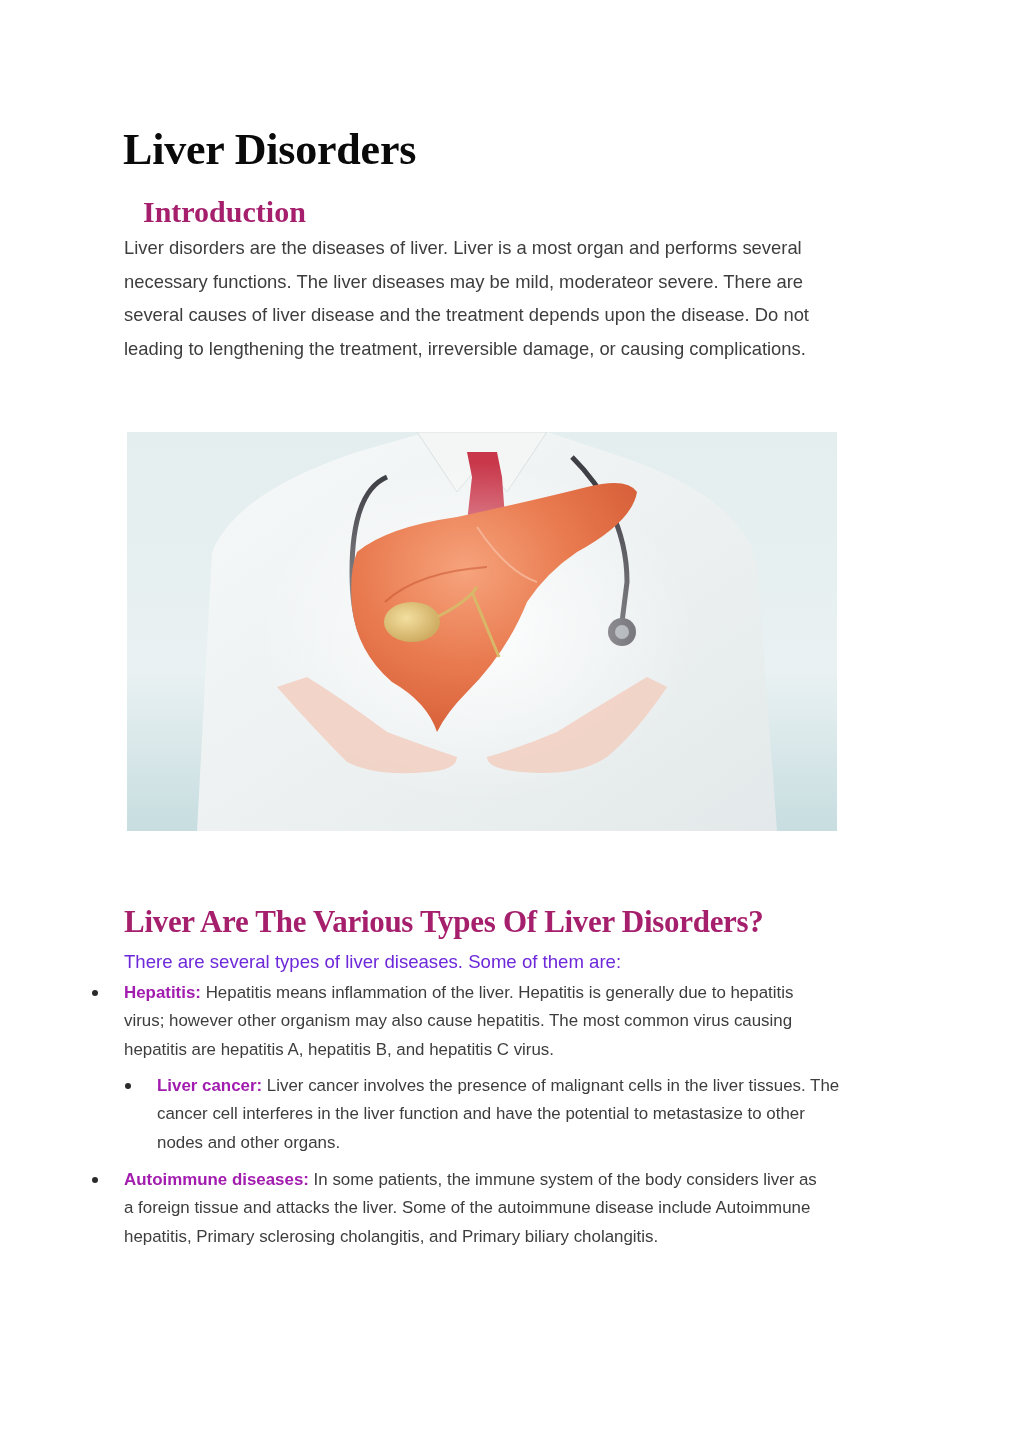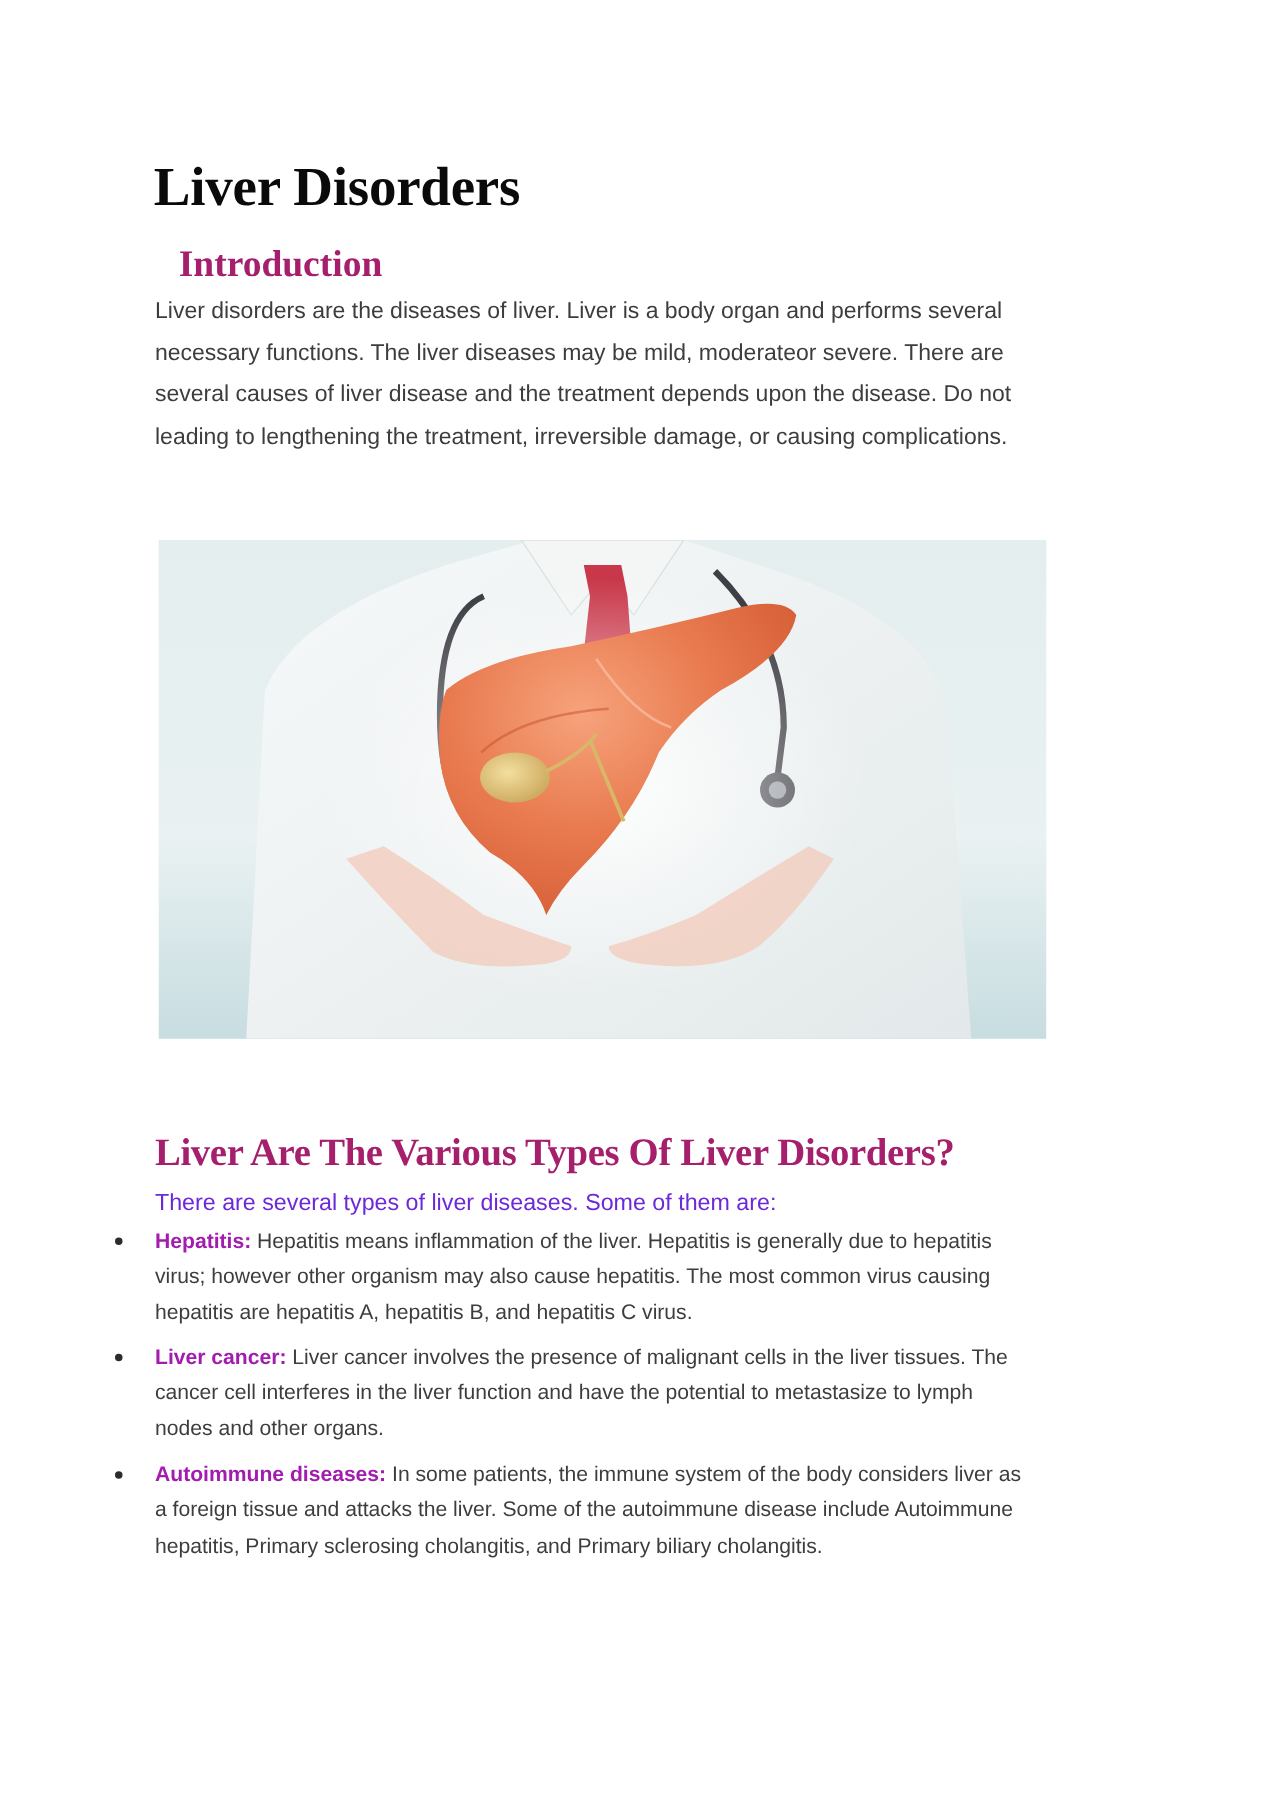--- a/index.html
+++ b/index.html
@@ -121,21 +121,21 @@
 </head>
 <body>
 
 <div class="page">
 
   <h1 class="doc-title">Liver Disorders</h1>
 
   <h2 class="section-heading intro-heading">Introduction</h2>
 
   <p class="intro-paragraph">
-    <span class="line">Liver disorders are the diseases of liver. Liver is a body organ and performs several</span>
+    <span class="line">Liver disorders are the diseases of liver. Liver is a most organ and performs several</span>
     <span class="line">necessary functions. The liver diseases may be mild, moderateor severe. There are</span>
     <span class="line">several causes of liver disease and the treatment depends upon the disease. Do not</span>
     <span class="line">leading to lengthening the treatment, irreversible damage, or causing complications.</span>
   </p>
 
   <div class="hero-figure" title="Doctor presenting an illustrated liver">
     <svg width="710" height="399" viewBox="0 0 710 399" xmlns="http://www.w3.org/2000/svg">
       <defs>
         <linearGradient id="bg" x1="0" y1="0" x2="0" y2="1">
           <stop offset="0" stop-color="#e4eeef"></stop>
@@ -191,24 +191,24 @@
 
   <p class="types-intro">There are several types of liver diseases. Some of them are:</p>
 
   <ul class="types-list">
     <li class="types-item" style="top:979px;">
       <span class="bullet"></span>
       <span class="line tight"><span class="term">Hepatitis:</span><span> Hepatitis means inflammation of the liver. Hepatitis is generally due to hepatitis</span></span>
       <span class="line tight">virus; however other organism may also cause hepatitis. The most common virus causing</span>
       <span class="line">hepatitis are hepatitis A, hepatitis B, and hepatitis C virus.</span>
     </li>
-    <li class="types-item" style="top:1072px;">
+    <li class="types-item" style="top:1072px;margin-left:33px;">
       <span class="bullet"></span>
       <span class="line tight"><span class="term">Liver cancer:</span><span> Liver cancer involves the presence of malignant cells in the liver tissues. The</span></span>
-      <span class="line tight">cancer cell interferes in the liver function and have the potential to metastasize to lymph</span>
+      <span class="line tight">cancer cell interferes in the liver function and have the potential to metastasize to other</span>
       <span class="line">nodes and other organs.</span>
     </li>
     <li class="types-item" style="top:1166px;">
       <span class="bullet"></span>
       <span class="line tight"><span class="term">Autoimmune diseases:</span><span> In some patients, the immune system of the body considers liver as</span></span>
       <span class="line tight">a foreign tissue and attacks the liver. Some of the autoimmune disease include Autoimmune</span>
       <span class="line">hepatitis, Primary sclerosing cholangitis, and Primary biliary cholangitis.</span>
     </li>
   </ul>
 

